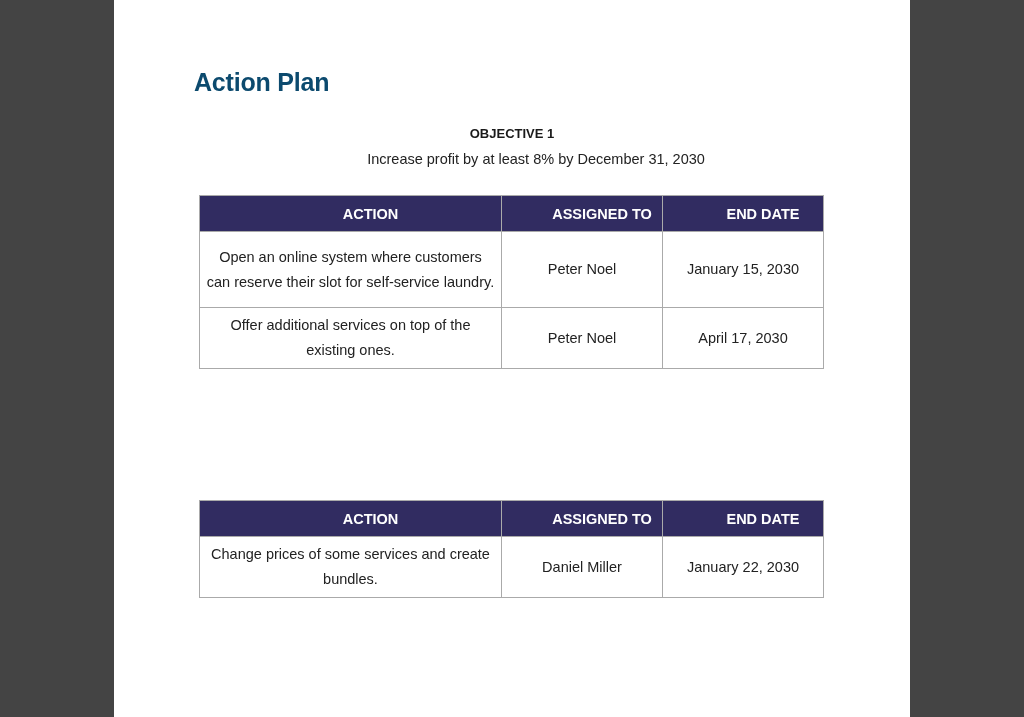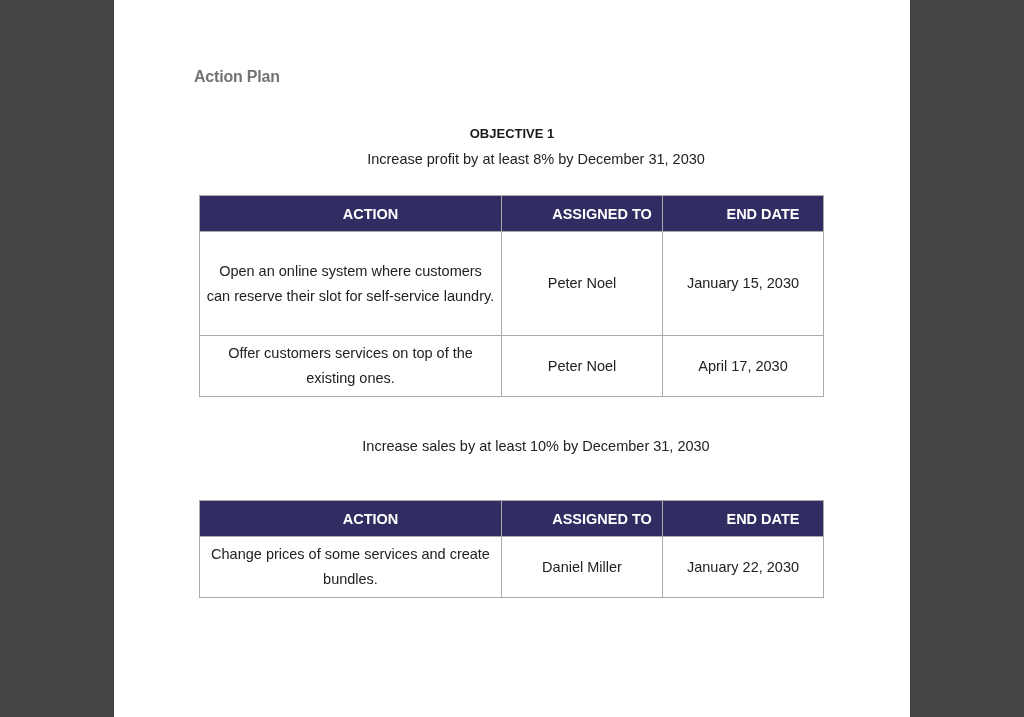--- a/index.html
+++ b/index.html
@@ -11,23 +11,23 @@
     }
     .page {
       position: absolute;
       left: 114px; top: 0;
       width: 796px; height: 717px;
       background: #ffffff;
     }
     .title {
       position: absolute;
       left: 80px; top: 68px;
-      font-size: 16px;
+      font-size: 25px;
       font-weight: bold;
-      color: #737373;
+      color: #0c4a6e;
       letter-spacing: -0.2px;
     }
     .objective {
       position: absolute;
       left: 0; width: 796px;
       text-align: center;
     }
     .objective-heading {
       font-size: 13px;
       font-weight: bold;
@@ -93,35 +93,34 @@
         <col class="c-date">
       </colgroup>
     <thead>
       <tr>
         <th>ACTION</th>
         <th>ASSIGNED TO</th>
         <th>END DATE</th>
       </tr>
     </thead>
     <tbody>
-      <tr style="height:104px;">
+      <tr style="height:76px;">
         <td>Open an online system where customers can reserve their slot for self-service laundry.</td>
         <td>Peter Noel</td>
         <td>January 15, 2030</td>
       </tr>
       <tr style="height:61px;">
-        <td>Offer customers services on top of the existing ones.</td>
+        <td>Offer additional services on top of the existing ones.</td>
         <td>Peter Noel</td>
         <td>April 17, 2030</td>
       </tr>
     </tbody>
   </table>
 
   <div class="objective" id="obj2">
-    <div class="objective-desc">Increase sales by at least 10% by December 31, 2030</div>
   </div>
 
   <table class="plan" id="table2">
     <colgroup>
         <col class="c-action">
         <col class="c-assigned">
         <col class="c-date">
       </colgroup>
     <thead>
       <tr>

